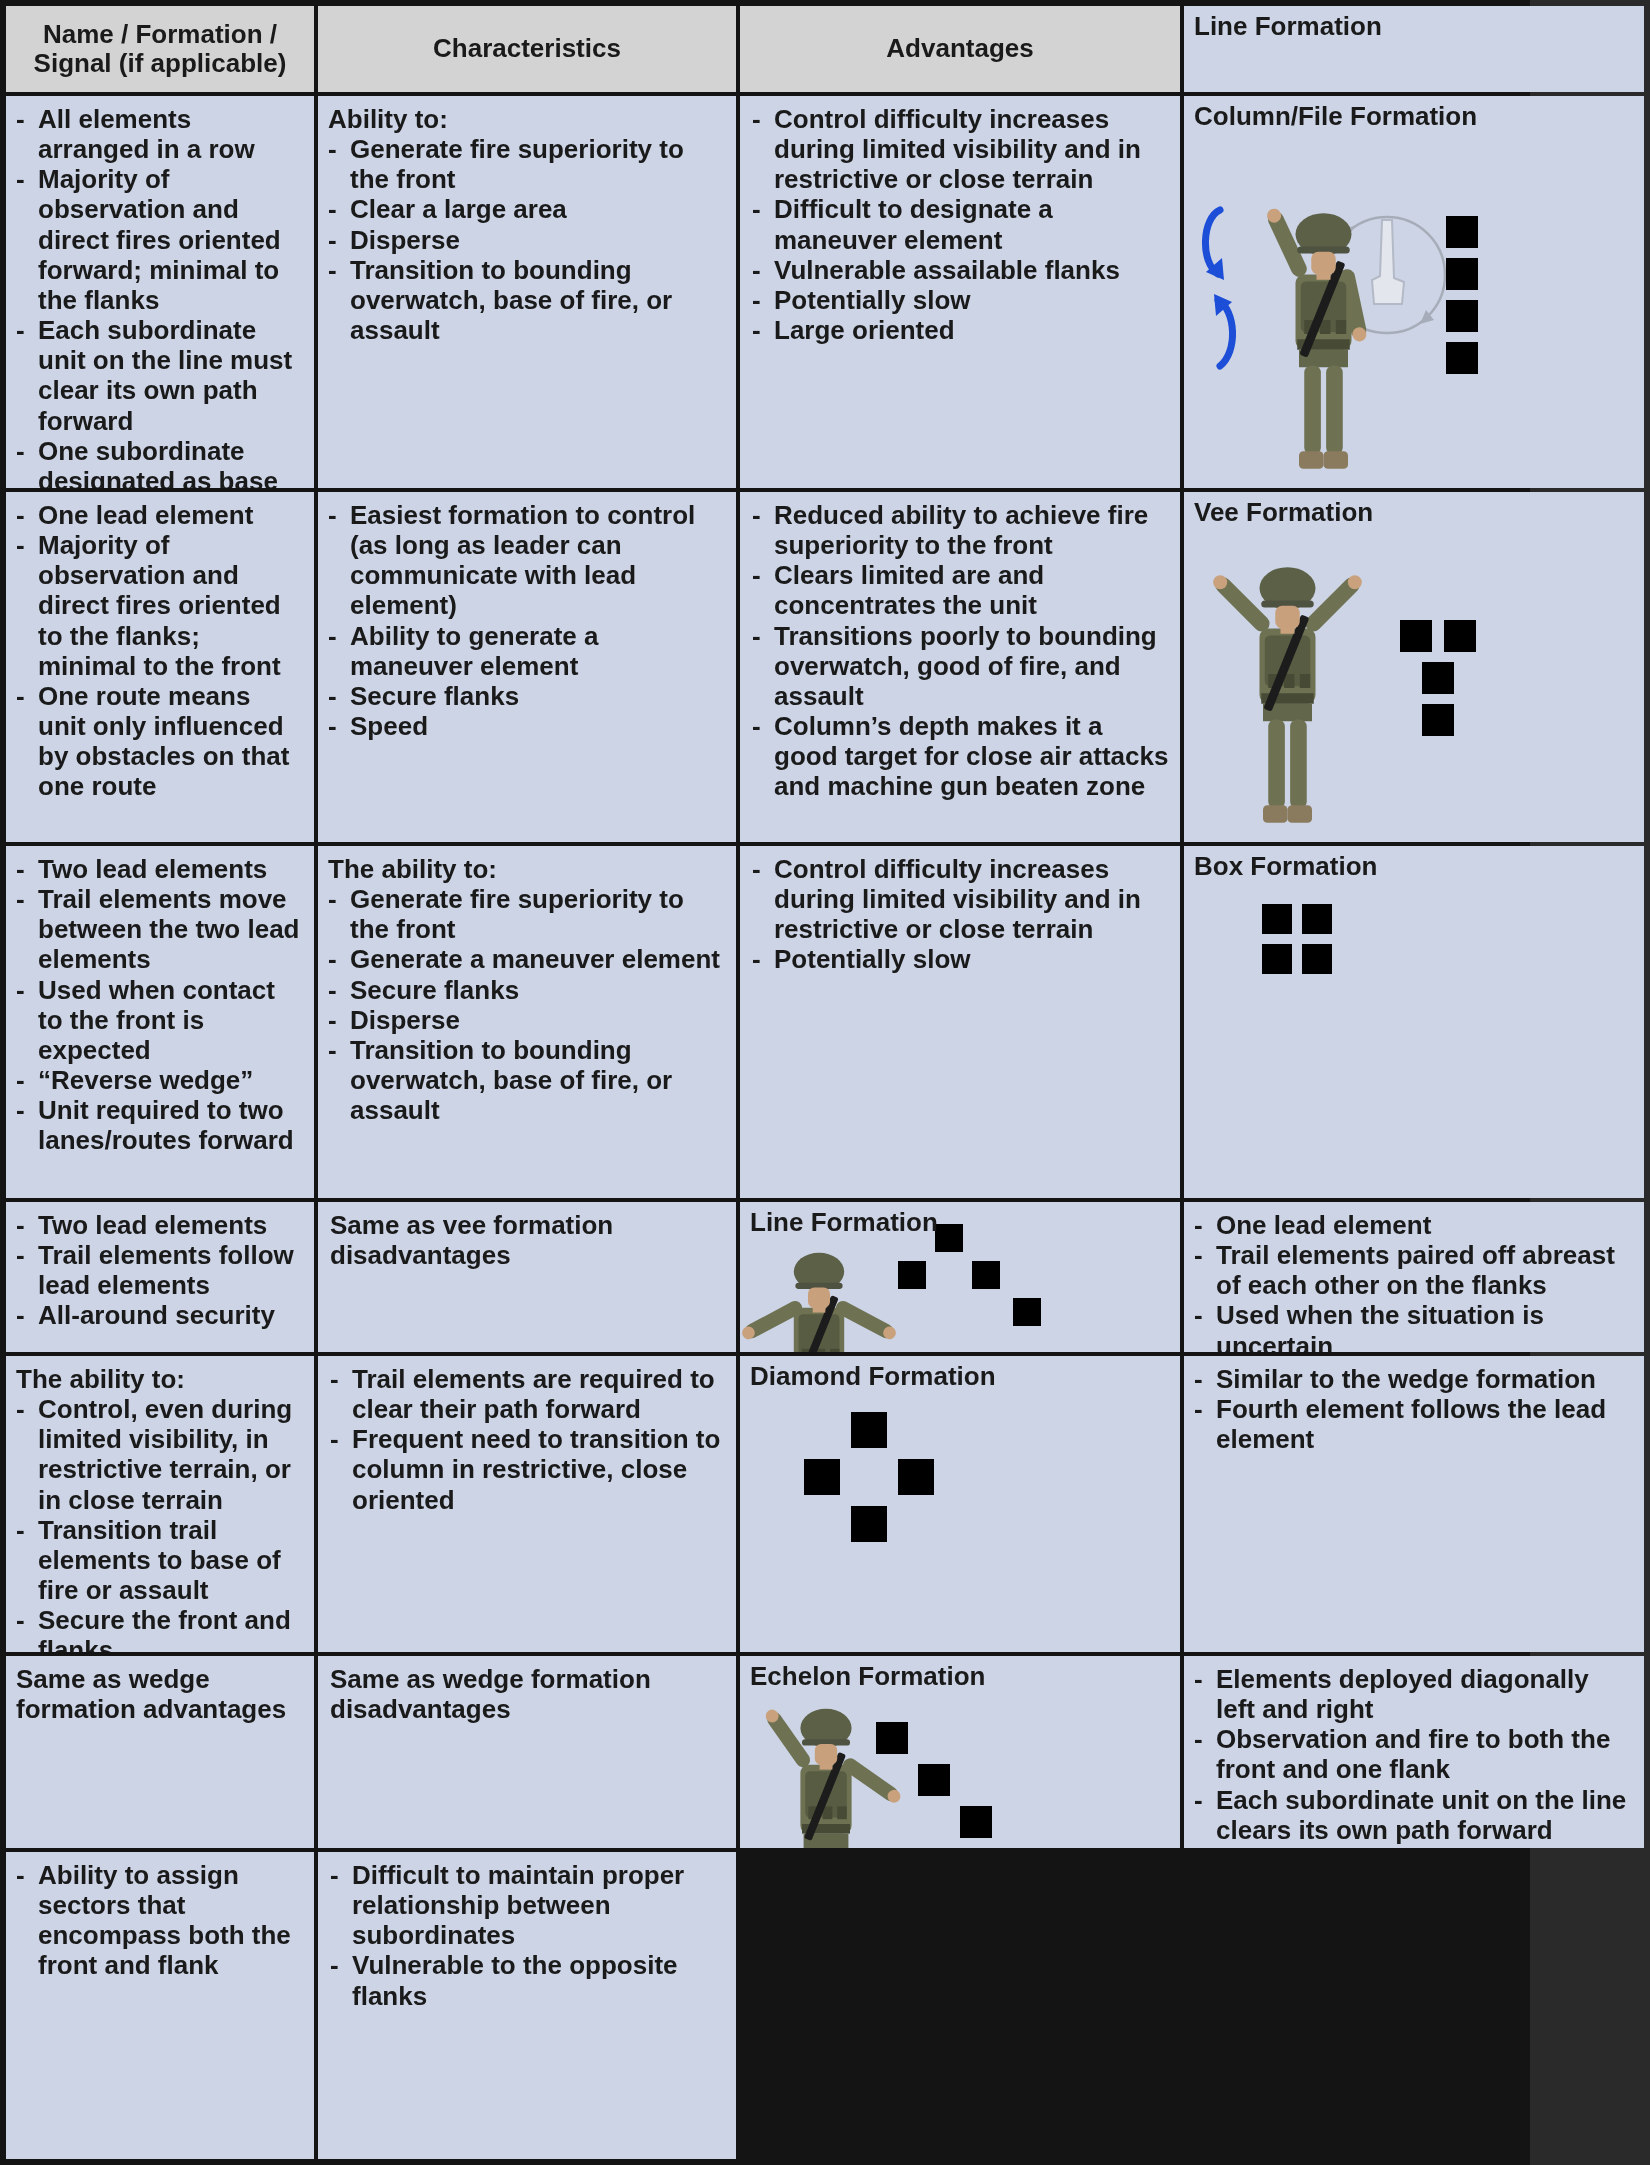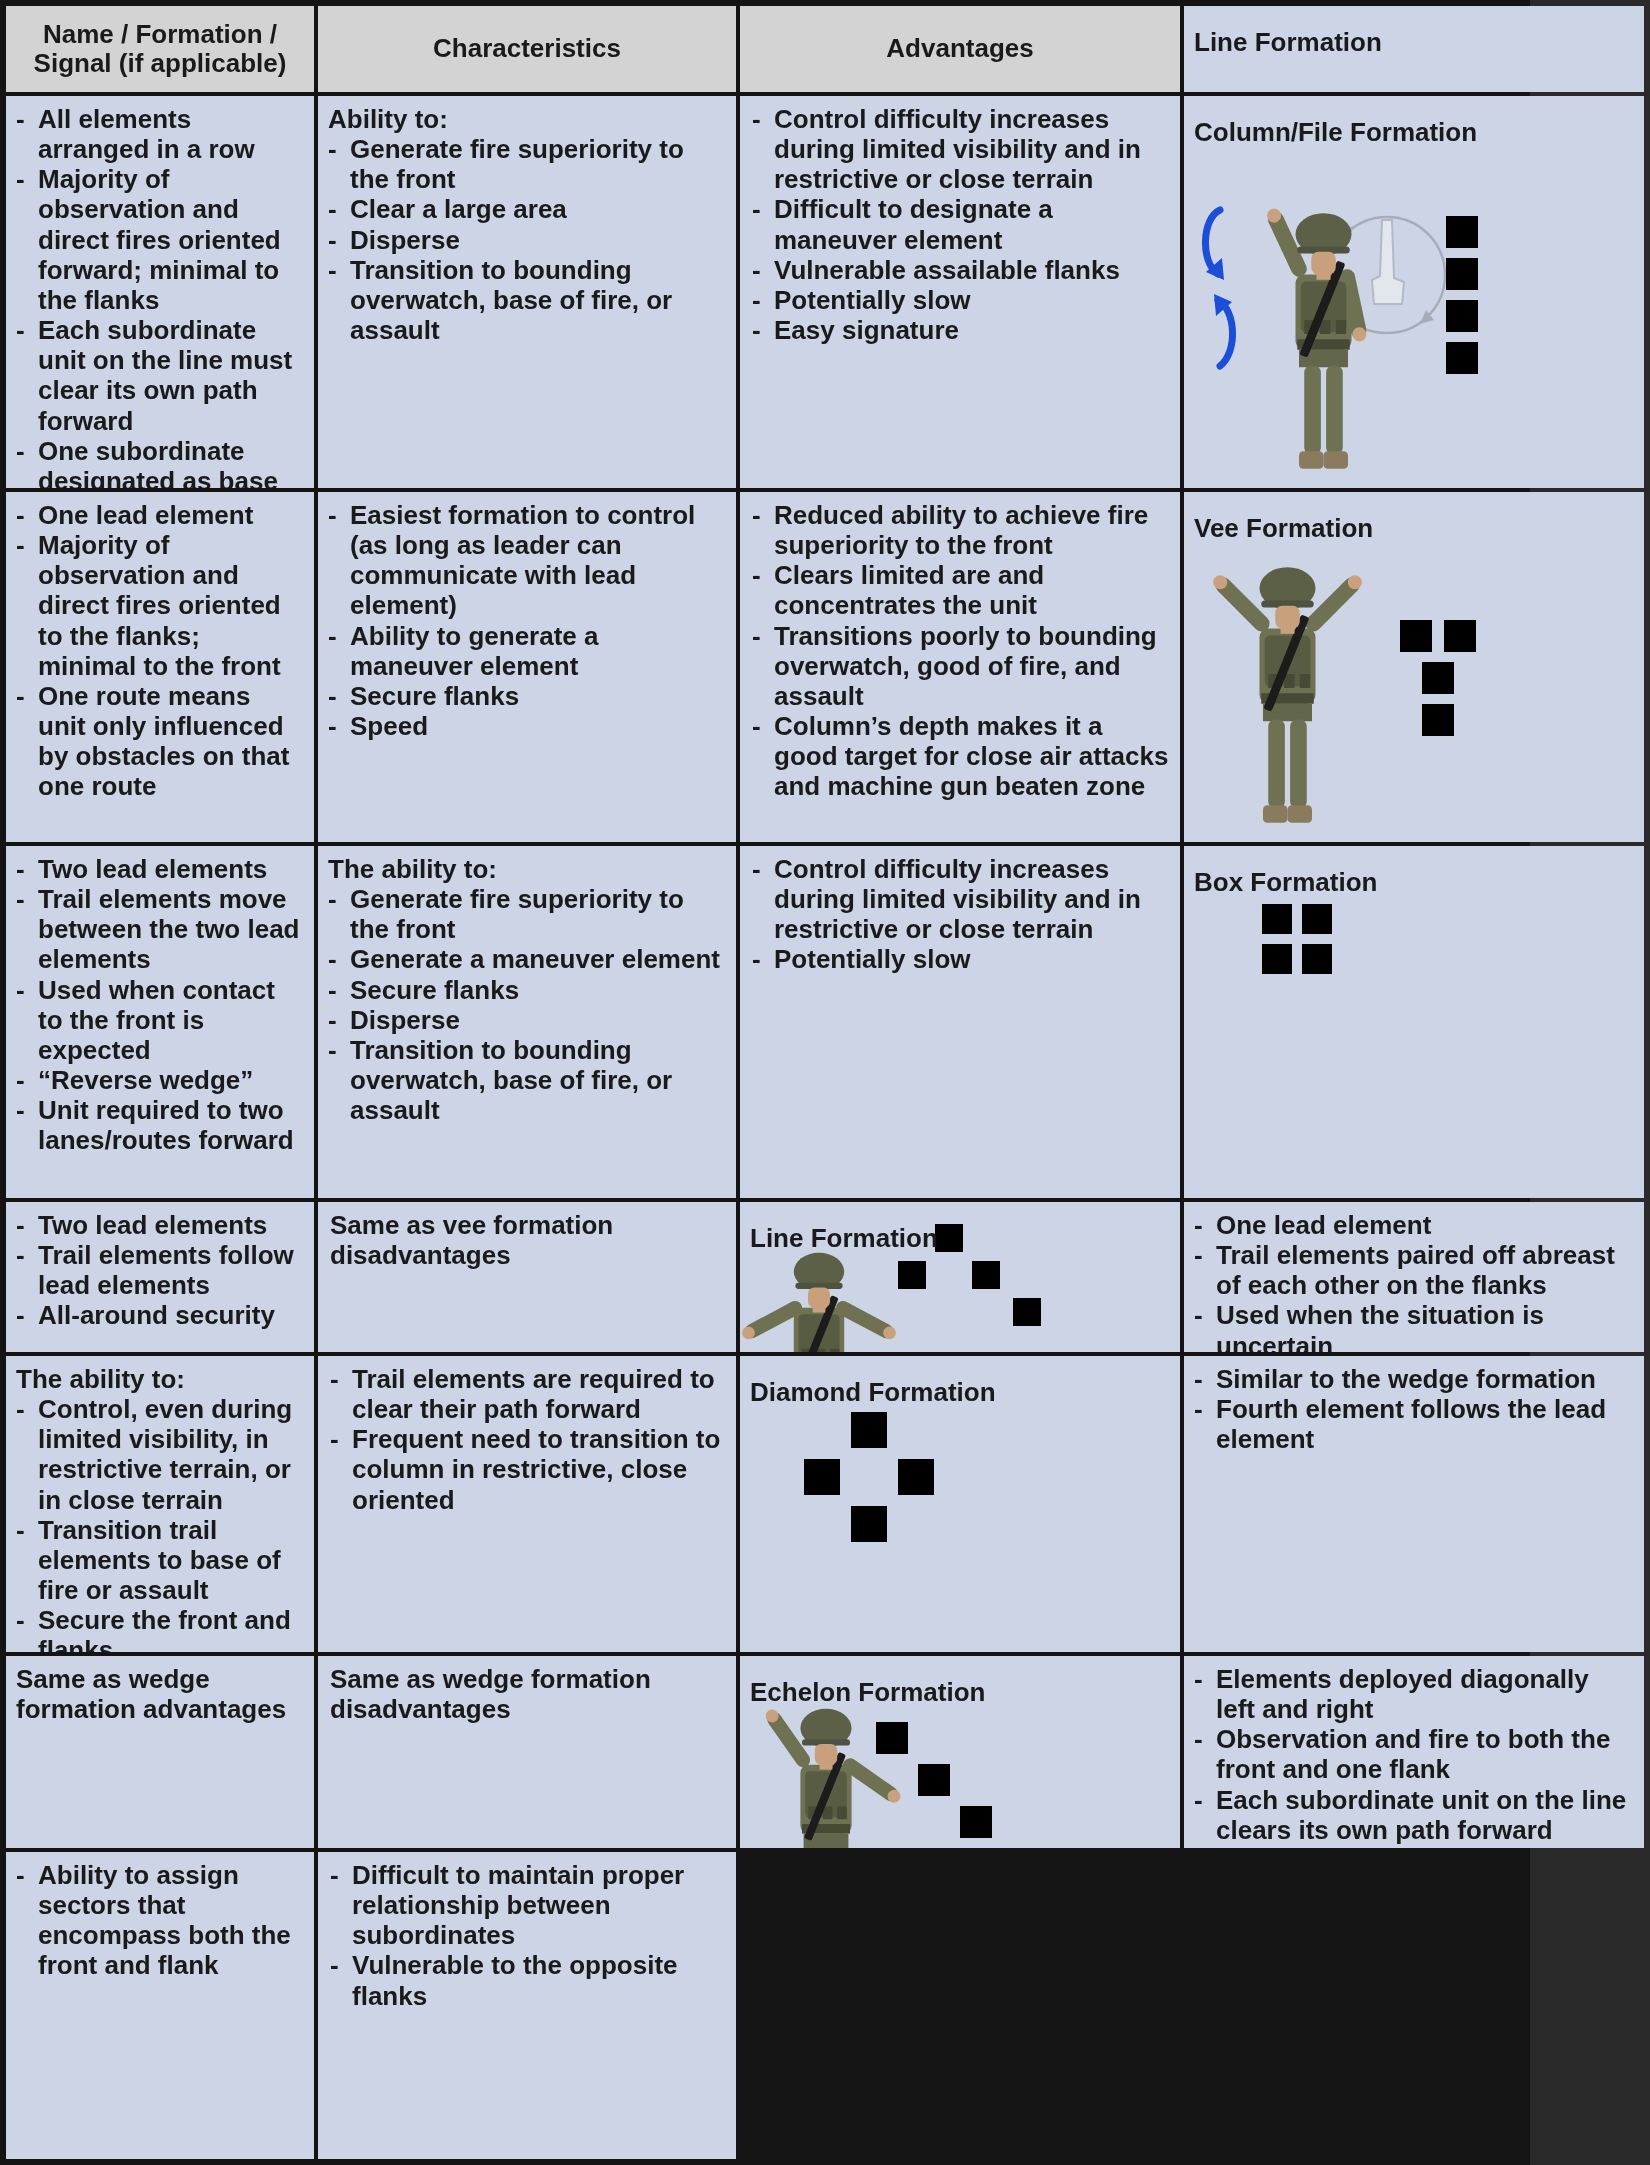--- a/index.html
+++ b/index.html
@@ -24,21 +24,21 @@
   .cell{
     background:#ccd4e6;
     padding:8px 10px 8px 10px;
     font-size:26px;line-height:1.16;
     overflow:hidden;position:relative;
   }
   .cell.dis{padding-left:12px;}
   .ln{display:flex;margin:0;}
   .ln .dash{flex:0 0 22px;}
   .ln .txt{flex:1;}
-  .namecell{padding:22px 10px;position:relative;overflow:hidden;}
+  .namecell{padding:6px 10px;position:relative;overflow:hidden;}
   .fname{font-size:26px;line-height:1.12;position:relative;z-index:3;}
   .diag{position:absolute;z-index:2;}
   .diag .sq{position:absolute;background:#000;}
   .soldier{position:absolute;z-index:1;}
   
   .r1 .soldier{left:64px;top:128px;width:164px;height:262px;}
   .r1 .diag{left:82px;top:98px;}
   .r2 .soldier{left:52px;top:112px;width:175px;height:280px;}
   .r2 .diag{left:262px;top:120px;}
   .r2 .spin{position:absolute;left:4px;top:104px;z-index:2;}
@@ -147,21 +147,21 @@
       <div class="ln bullet">
         <span class="dash">-</span>
         <span class="txt">Vulnerable assailable flanks</span>
       </div>
       <div class="ln bullet">
         <span class="dash">-</span>
         <span class="txt">Potentially slow</span>
       </div>
       <div class="ln bullet">
         <span class="dash">-</span>
-        <span class="txt">Easy signature</span>
+        <span class="txt">Large oriented</span>
       </div>
     </div>
 
   <div class="cell namecell r2">
     <div class="fname">Column/File Formation</div>
     <svg class="ghost" width="150" height="150" viewBox="0 0 150 150">
       <circle cx="75" cy="75" r="58" fill="none" stroke="#a7adb8" stroke-width="2.5"></circle>
       <polygon points="28,30 42,26 36,40" fill="#a7adb8"></polygon>
       <polygon points="122,120 108,124 114,110" fill="#a7adb8"></polygon>
       <path d="M70 20 L80 20 L82 78 L92 82 L90 104 L62 104 L60 80 L68 76 Z" fill="#e3e6ec" stroke="#b3b9c6" stroke-width="2"></path>

